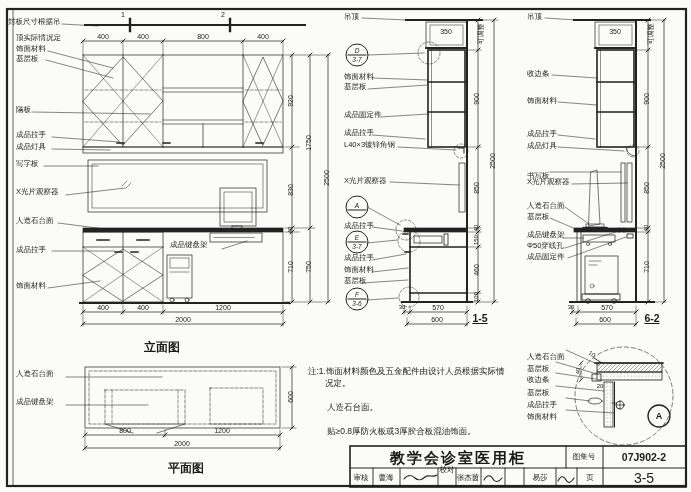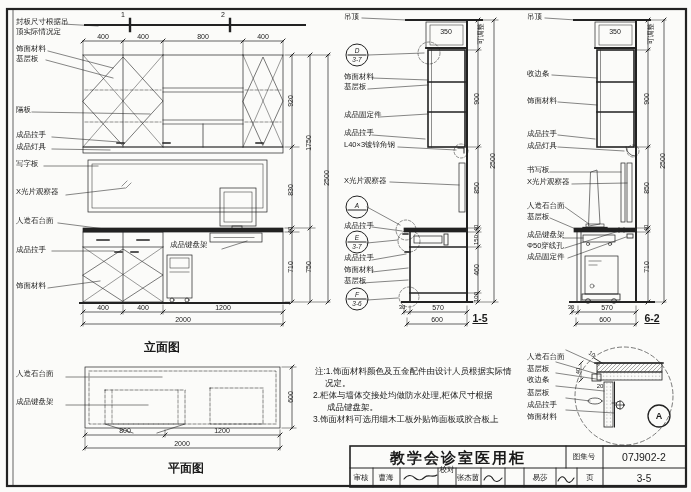--- a/index.html
+++ b/index.html
@@ -12,21 +12,21 @@
   .s6{font-size:6px;}
   .ttl{position:absolute;font-size:12px;font-weight:bold;white-space:nowrap;transform:translate(-50%,-50%);}
   .secname{position:absolute;font-size:10.5px;font-weight:bold;text-decoration:underline;white-space:nowrap;transform:translate(-50%,-50%);}
   .note{position:absolute;font-size:8.5px;white-space:nowrap;}
   .bub{position:absolute;width:21px;height:21px;border:1px solid #222;border-radius:50%;
        transform:translate(-50%,-50%);display:flex;flex-direction:column;align-items:center;
        justify-content:center;font-size:6.5px;line-height:1;}
   .bub .sep{width:19px;border-top:0.8px solid #222;margin:1px 0;}
   .tbt{position:absolute;white-space:nowrap;transform:translate(-50%,-50%);}
   .main-title{font-size:15px;font-weight:bold;letter-spacing:2px;}
-  .atlas{font-size:10.5px;font-weight:normal;}
+  .atlas{font-size:10.5px;font-weight:bold;}
   .cell{font-size:7.5px;}
   .mark-a{position:absolute;font-size:9px;font-weight:bold;transform:translate(-50%,-50%);}
 </style>
 </head>
 <body>
 
 <div class="sheet">
 
 <svg width="691" height="492" viewBox="0 0 691 492">
   <defs>
@@ -198,22 +198,22 @@
     <rect x="350" y="446" width="336" height="41" stroke-width="1.6"></rect>
     <line x1="350" y1="468" x2="686" y2="468"></line>
     <path d="M566 446V468M603 446V487"></path>
     <path d="M373 468V487M400 468V487M438 468V487M456 468V487M481 468V487M505 468V487M524 468V487M556 468V487M577 468V487" stroke-width="0.9"></path>
     <path d="M404 479c4 -5 8 -4 11 -1s7 2 10 -1 8 1 12 -2" stroke-width="1.1"></path>
     <path d="M484 480c3 -6 7 -5 9 -1s6 3 9 -1" stroke-width="1.1"></path>
     <path d="M558 481c3 -6 6 -5 8 -1s5 3 8 -2" stroke-width="1.1"></path>
   </g>
 </svg>
 
-<span class="lab" style="left:16px;top:18px">封板尺寸根据吊</span>
-<span class="lab" style="left:16px;top:28px">顶实际情况定</span>
+<span class="lab" style="left:8px;top:18px">封板尺寸根据吊</span>
+<span class="lab" style="left:16px;top:34px">顶实际情况定</span>
 <span class="lab" style="left:16px;top:45px">饰面材料</span>
 <span class="lab" style="left:16px;top:55px">基层板</span>
 <span class="lab" style="left:16px;top:106px">隔板</span>
 <span class="lab" style="left:16px;top:131px">成品拉手</span>
 <span class="lab" style="left:16px;top:143px">成品灯具</span>
 <span class="lab" style="left:16px;top:160px">写字板</span>
 <span class="lab" style="left:16px;top:188px">X光片观察器</span>
 <span class="lab" style="left:16px;top:217px">人造石台面</span>
 <span class="lab" style="left:16px;top:246px">成品拉手</span>
 <span class="lab" style="left:16px;top:282px">饰面材料</span>
@@ -280,21 +280,21 @@
 <span class="t s6" style="left:402px;top:307px">30</span>
 <span class="t" style="left:438px;top:307px">570</span>
 <span class="t" style="left:437px;top:319px">600</span>
 <span class="secname" style="left:480px;top:318px">1-5</span>
 
 <span class="lab" style="left:527px;top:13px">吊顶</span>
 <span class="lab" style="left:527px;top:70px">收边条</span>
 <span class="lab" style="left:527px;top:97px">饰面材料</span>
 <span class="lab" style="left:527px;top:130px">成品拉手</span>
 <span class="lab" style="left:527px;top:142px">成品灯具</span>
-<span class="lab" style="left:527px;top:166px">书写板</span>
+<span class="lab" style="left:527px;top:172px">书写板</span>
 <span class="lab" style="left:527px;top:178px">X光片观察器</span>
 <span class="lab" style="left:527px;top:202px">人造石台面</span>
 <span class="lab" style="left:527px;top:213px">基层板</span>
 <span class="lab" style="left:527px;top:231px">成品键盘架</span>
 <span class="lab" style="left:527px;top:242px">Φ50穿线孔</span>
 <span class="lab" style="left:527px;top:253px">成品固定件</span>
 <span class="t" style="left:615px;top:31px">350</span>
 <span class="r" style="left:651px;top:34px">可调整</span>
 <span class="r" style="left:646px;top:99px">900</span>
 <span class="r" style="left:646px;top:188px">850</span>
@@ -307,25 +307,24 @@
 <span class="secname" style="left:652px;top:318px">6-2</span>
 
 <span class="lab" style="left:16px;top:370px">人造石台面</span>
 <span class="lab" style="left:16px;top:398px">成品键盘架</span>
 <span class="t" style="left:125px;top:430px">800</span>
 <span class="t" style="left:222px;top:430px">1200</span>
 <span class="t" style="left:182px;top:443px">2000</span>
 <span class="r" style="left:290px;top:397px">600</span>
 <span class="ttl" style="left:186px;top:468px">平面图</span>
 
-<span class="note" style="left:315px;top:366px">注:1.饰面材料颜色及五金配件由设计人员根据实际情</span>
+<span class="note" style="left:308px;top:366px">注:1.饰面材料颜色及五金配件由设计人员根据实际情</span>
 <span class="note" style="left:325px;top:378px">况定。</span>
-<span class="note" style="left:313px;top:390px">2.柜体与墙体交接处均做防水处理,柜体尺寸根据</span>
-<span class="note" style="left:327px;top:402px">成品键盘架。</span>
-<span class="note" style="left:313px;top:414px">3.饰面材料可选用细木工板外贴饰面板或胶合板上</span>
+<span class="note" style="left:327px;top:402px">人造石台面。</span>
+<span class="note" style="left:327px;top:426px">贴≥0.8厚防火板或3厚胶合板混油饰面。</span>
 
 <span class="lab" style="left:527px;top:353px">人造石台面</span>
 <span class="lab" style="left:527px;top:365px">基层板</span>
 <span class="lab" style="left:527px;top:376px">收边条</span>
 <span class="lab" style="left:527px;top:389px">基层板</span>
 <span class="lab" style="left:527px;top:401px">成品拉手</span>
 <span class="lab" style="left:527px;top:413px">饰面材料</span>
 <span class="t s6" style="left:592px;top:354px;transform:translate(-50%,-50%) rotate(35deg)">10</span>
 <span class="r s6" style="left:578px;top:371px">40</span>
 <span class="t s6" style="left:600px;top:386px">20</span>
@@ -334,15 +333,15 @@
 <span class="tbt main-title" style="left:458px;top:458px">教学会诊室医用柜</span>
 <span class="tbt cell" style="left:584px;top:457px">图集号</span>
 <span class="tbt atlas" style="left:644px;top:457px">07J902-2</span>
 <span class="tbt cell" style="left:361px;top:478px">审核</span>
 <span class="tbt cell" style="left:386px;top:478px">曹海</span>
 <span class="tbt cell" style="left:447px;top:470px">校对</span>
 <span class="tbt cell" style="left:468px;top:478px">张杰茵</span>
 <span class="tbt cell" style="left:514px;top:502px">设计</span>
 <span class="tbt cell" style="left:540px;top:478px">易莎</span>
 <span class="tbt cell" style="left:590px;top:478px">页</span>
-<span class="tbt cell" style="left:644px;top:478px;font-size:10px">3-5</span>
+<span class="tbt cell" style="left:644px;top:478px;font-size:14px">3-5</span>
 
 </div>
 
 </body></html>

